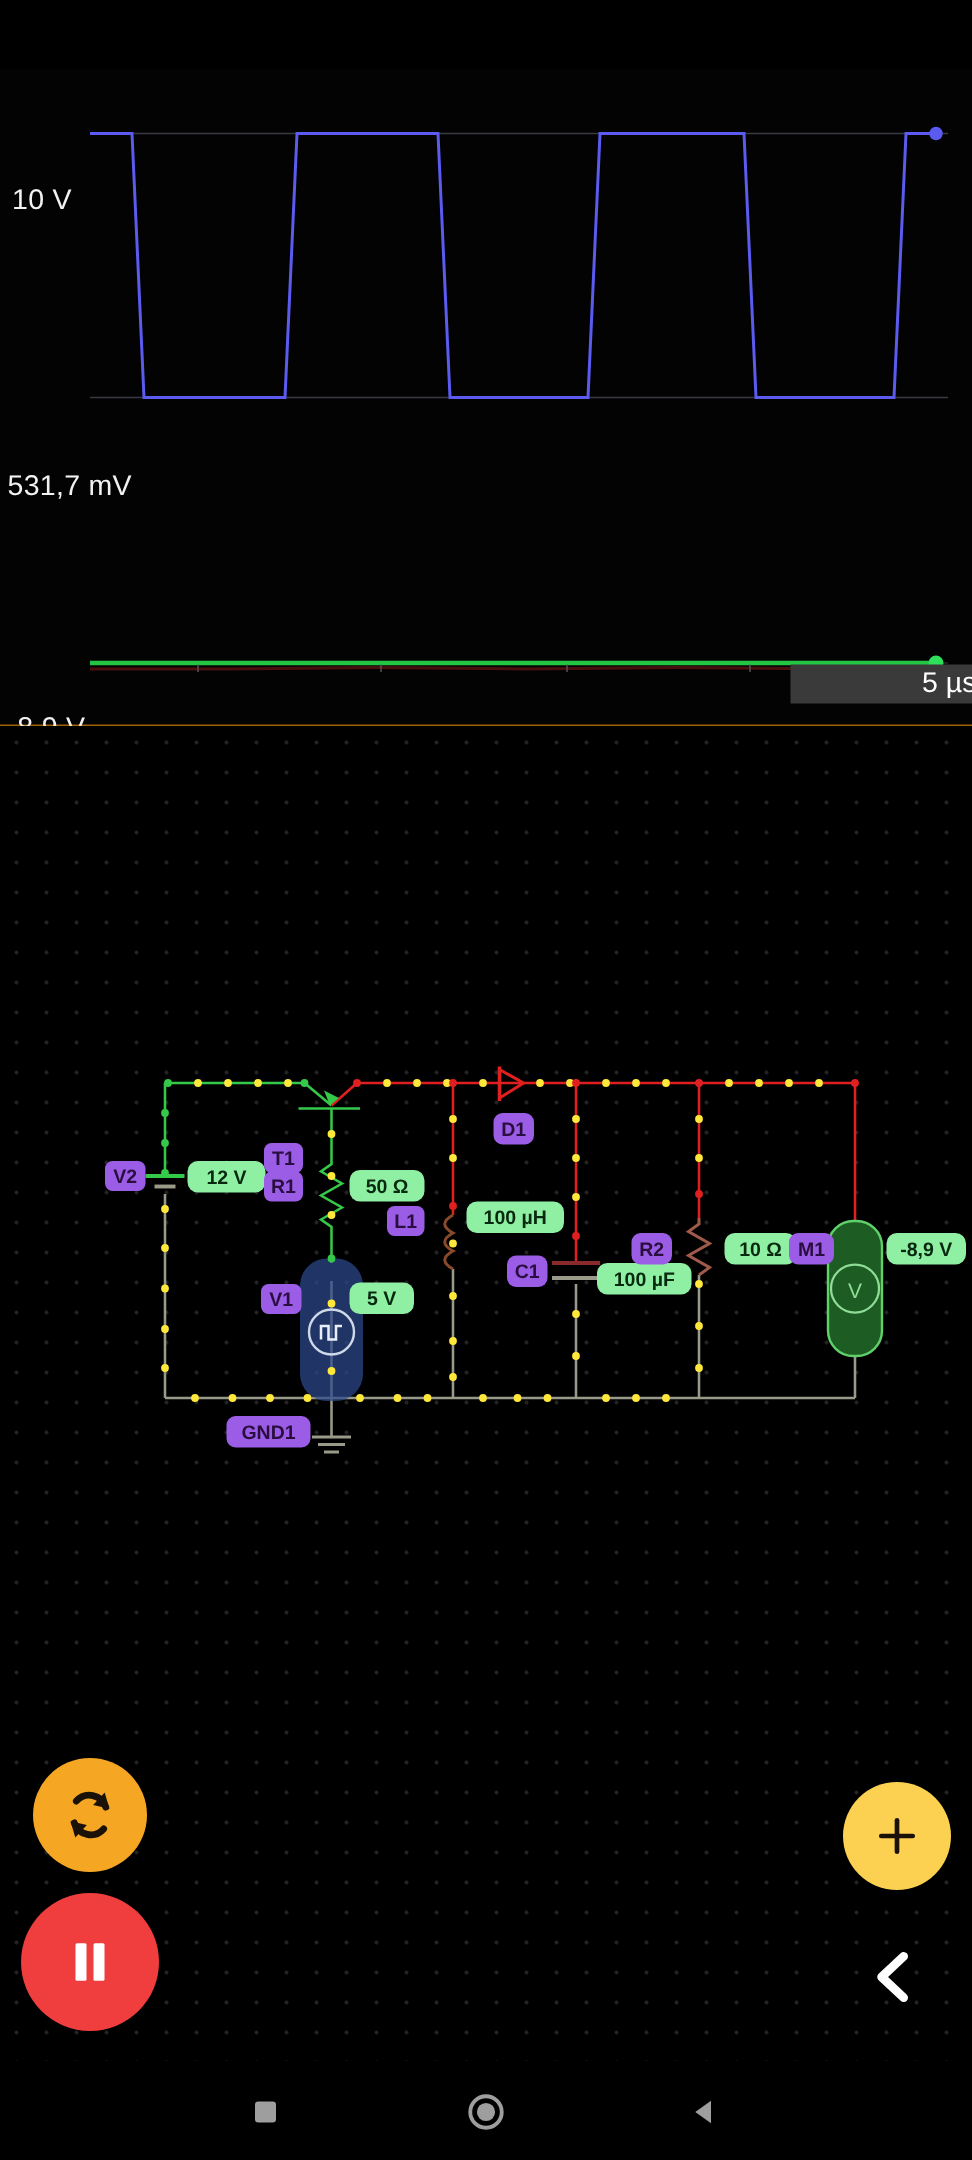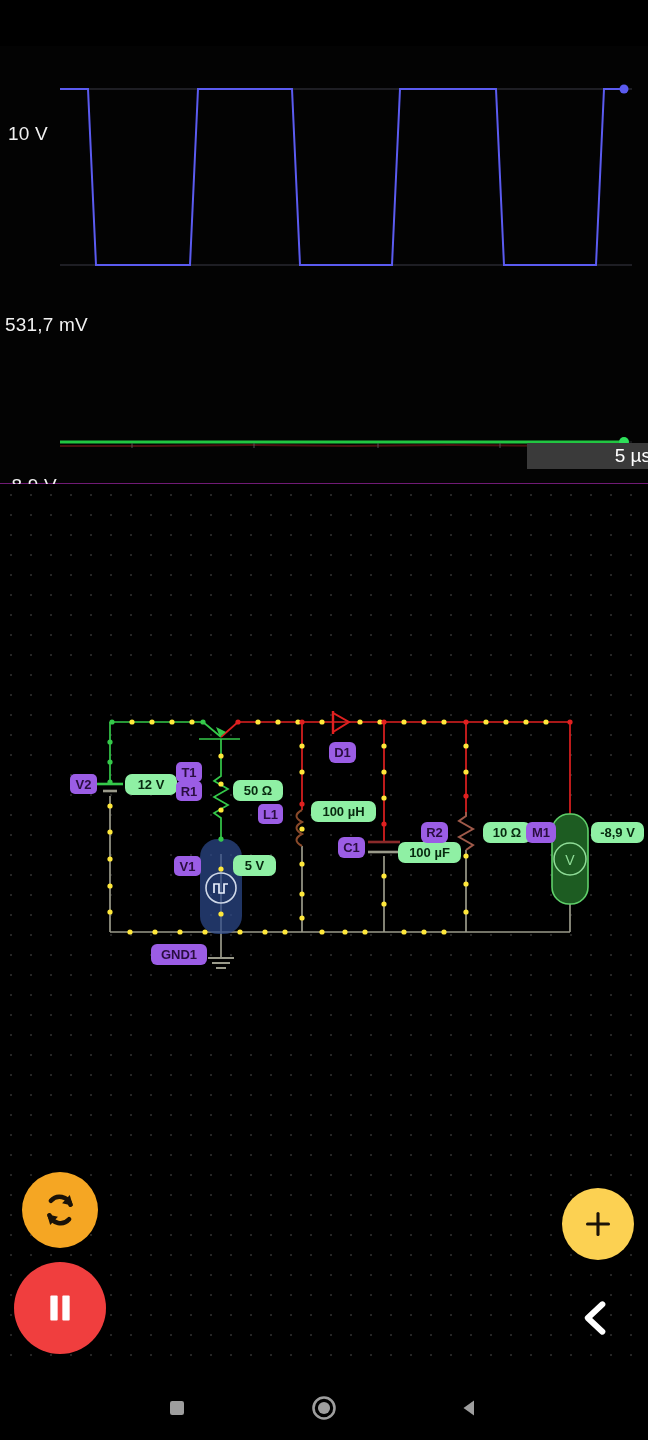--- a/index.html
+++ b/index.html
@@ -2,21 +2,21 @@
 <html><head>
 <meta charset="utf-8">
 <style>
   * { box-sizing: border-box; margin: 0; padding: 0; }
   html, body {
     width: 648px; height: 1440px;
     background: #000;
     font-family: "Liberation Sans", sans-serif;
     overflow: hidden;
   }
-  #root { position: relative; width: 648px; height: 1440px; background: #701a75; }
+  #root { position: relative; width: 648px; height: 1440px; background: #a16207; }
 
   
   .statusbar { position: absolute; left: 0; top: 0; width: 648px; height: 46px; background: #000; }
 
   
   .scope { position: absolute; left: 0; top: 46px; width: 648px; height: 437px; background: #030303; }
   .scope-label {
     position: absolute; color: #f2f2f2; font-size: 19px; letter-spacing: .2px;
     white-space: nowrap;
   }

